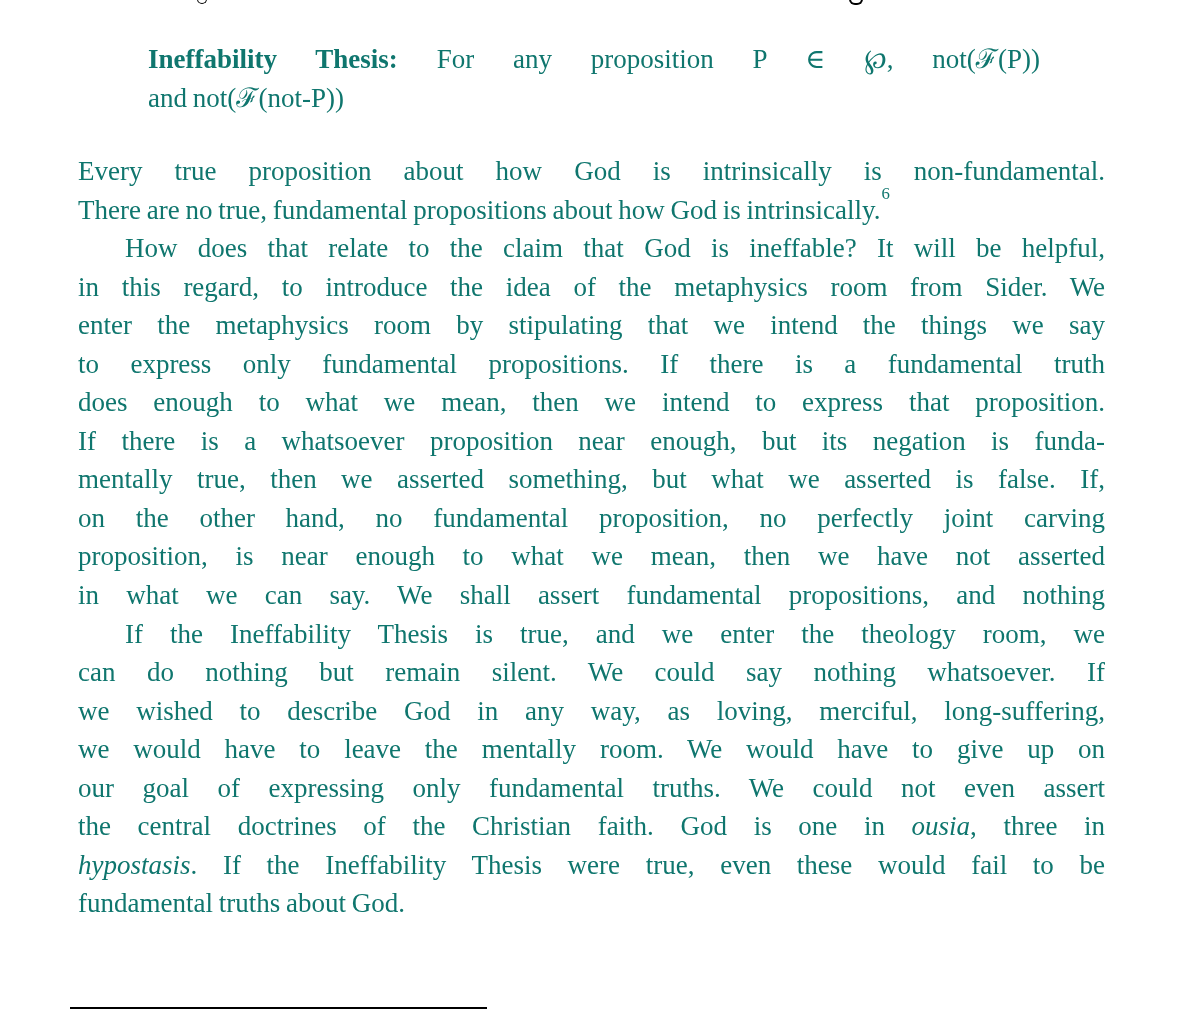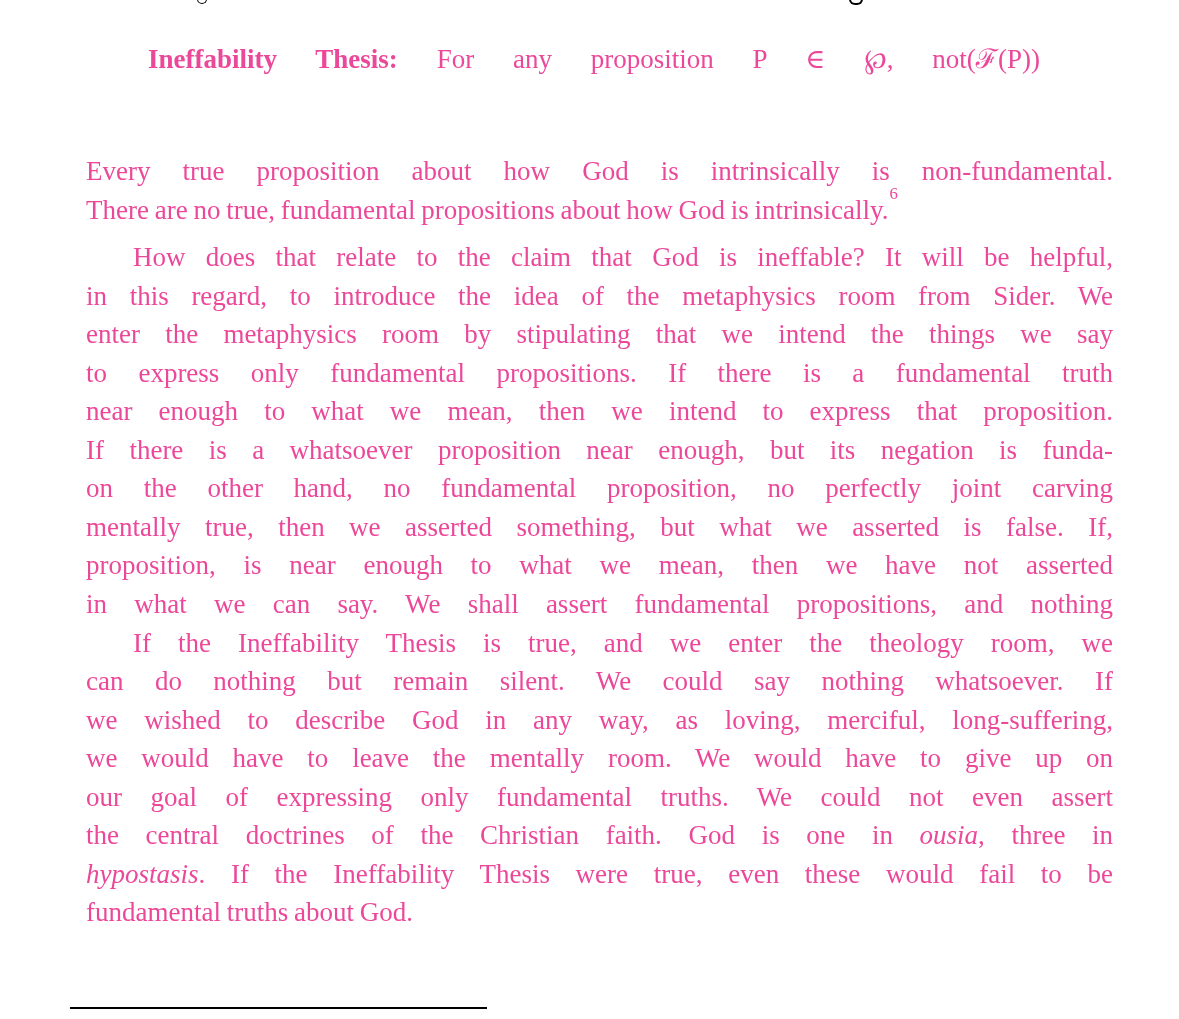--- a/index.html
+++ b/index.html
@@ -1,21 +1,21 @@
 <!DOCTYPE html>
 <html><head>
 <meta charset="utf-8">
 <style>
   html, body { margin: 0; padding: 0; background: #ffffff; }
   .page {
     position: relative;
     width: 1179px;
     height: 1019px;
     background: #ffffff;
-    color: #ec4899;
+    color: #0f766e;
     font-family: "Liberation Serif", "DejaVu Serif", serif;
     font-size: 27px;
     overflow: hidden;
   }
   .line {
     line-height: 38.55px;
     height: 38.55px;
     text-align: justify;
     text-align-last: justify;
     word-spacing: -1px;
@@ -32,21 +32,21 @@
     margin-left: 1px;
   }
   .thesis-block {
     position: absolute;
     left: 148px;
     top: 40px;
     width: 892px;
   }
   .body-text {
     position: absolute;
-    left: 86px;
+    left: 78px;
     top: 152px;
     width: 1027px;
   }
   .footnote-rule {
     position: absolute;
     left: 70px;
     top: 1007px;
     width: 417px;
     height: 2px;
     background: #000000;
@@ -70,36 +70,37 @@
 </head>
 <body>
 
 <div class="page">
 
   <div class="frag frag-left"></div>
   <div class="frag frag-right"></div>
 
   <div class="thesis-block">
       <div class="line"><b>Ineffability Thesis:</b> For any proposition P ∈ ℘, not(ℱ(P))</div>
+      <div class="line last">and not(ℱ(not-P))</div>
     </div>
 
   <div class="body-text">
       <div class="paragraph">
         <div class="line">Every true proposition about how God is intrinsically is non-fundamental.</div>
         <div class="line last">There are no true, fundamental propositions about how God is intrinsically.<sup>6</sup></div>
       </div>
       <div class="paragraph">
-        <div class="line" style="text-indent: 47px; margin-top: 9px;">How does that relate to the claim that God is ineffable? It will be helpful,</div>
+        <div class="line" style="text-indent: 47px;">How does that relate to the claim that God is ineffable? It will be helpful,</div>
         <div class="line">in this regard, to introduce the idea of the metaphysics room from Sider. We</div>
         <div class="line">enter the metaphysics room by stipulating that we intend the things we say</div>
         <div class="line">to express only fundamental propositions. If there is a fundamental truth</div>
-        <div class="line">near enough to what we mean, then we intend to express that proposition.</div>
+        <div class="line">does enough to what we mean, then we intend to express that proposition.</div>
         <div class="line">If there is a whatsoever proposition near enough, but its negation is funda-</div>
+        <div class="line">mentally true, then we asserted something, but what we asserted is false. If,</div>
         <div class="line">on the other hand, no fundamental proposition, no perfectly joint carving</div>
-        <div class="line">mentally true, then we asserted something, but what we asserted is false. If,</div>
         <div class="line">proposition, is near enough to what we mean, then we have not asserted</div>
         <div class="line">in what we can say. We shall assert fundamental propositions, and nothing</div>
       </div>
       <div class="paragraph">
         <div class="line" style="text-indent: 47px;">If the Ineffability Thesis is true, and we enter the theology room, we</div>
         <div class="line">can do nothing but remain silent. We could say nothing whatsoever. If</div>
         <div class="line">we wished to describe God in any way, as loving, merciful, long-suffering,</div>
         <div class="line">we would have to leave the mentally room. We would have to give up on</div>
         <div class="line">our goal of expressing only fundamental truths. We could not even assert</div>
         <div class="line">the central doctrines of the Christian faith. God is one in <i>ousia</i>, three in</div>

